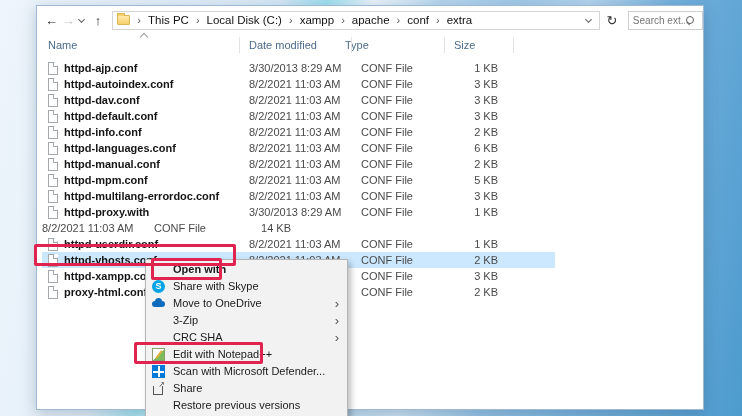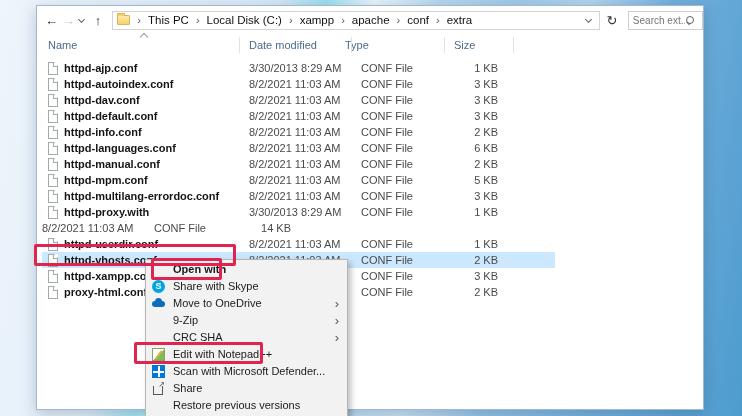--- a/index.html
+++ b/index.html
@@ -301,21 +301,21 @@
       <span class="mlabel">Share with Skype</span>
 
     </div>
     <div class="mitem has-sub">
       <span class="mi mi-onedrive-icon"></span>
       <span class="mlabel">Move to OneDrive</span>
       <span class="marrow">›</span>
     </div>
     <div class="mitem has-sub">
       <span class="mi mi-none"></span>
-      <span class="mlabel">9-Zip</span>
+      <span class="mlabel">3-Zip</span>
       <span class="marrow">›</span>
     </div>
     <div class="mitem has-sub">
       <span class="mi mi-none"></span>
       <span class="mlabel">CRC SHA</span>
       <span class="marrow">›</span>
     </div>
     <div class="mitem">
       <span class="mi mi-notepadpp-icon"></span>
       <span class="mlabel">Edit with Notepad++</span>

